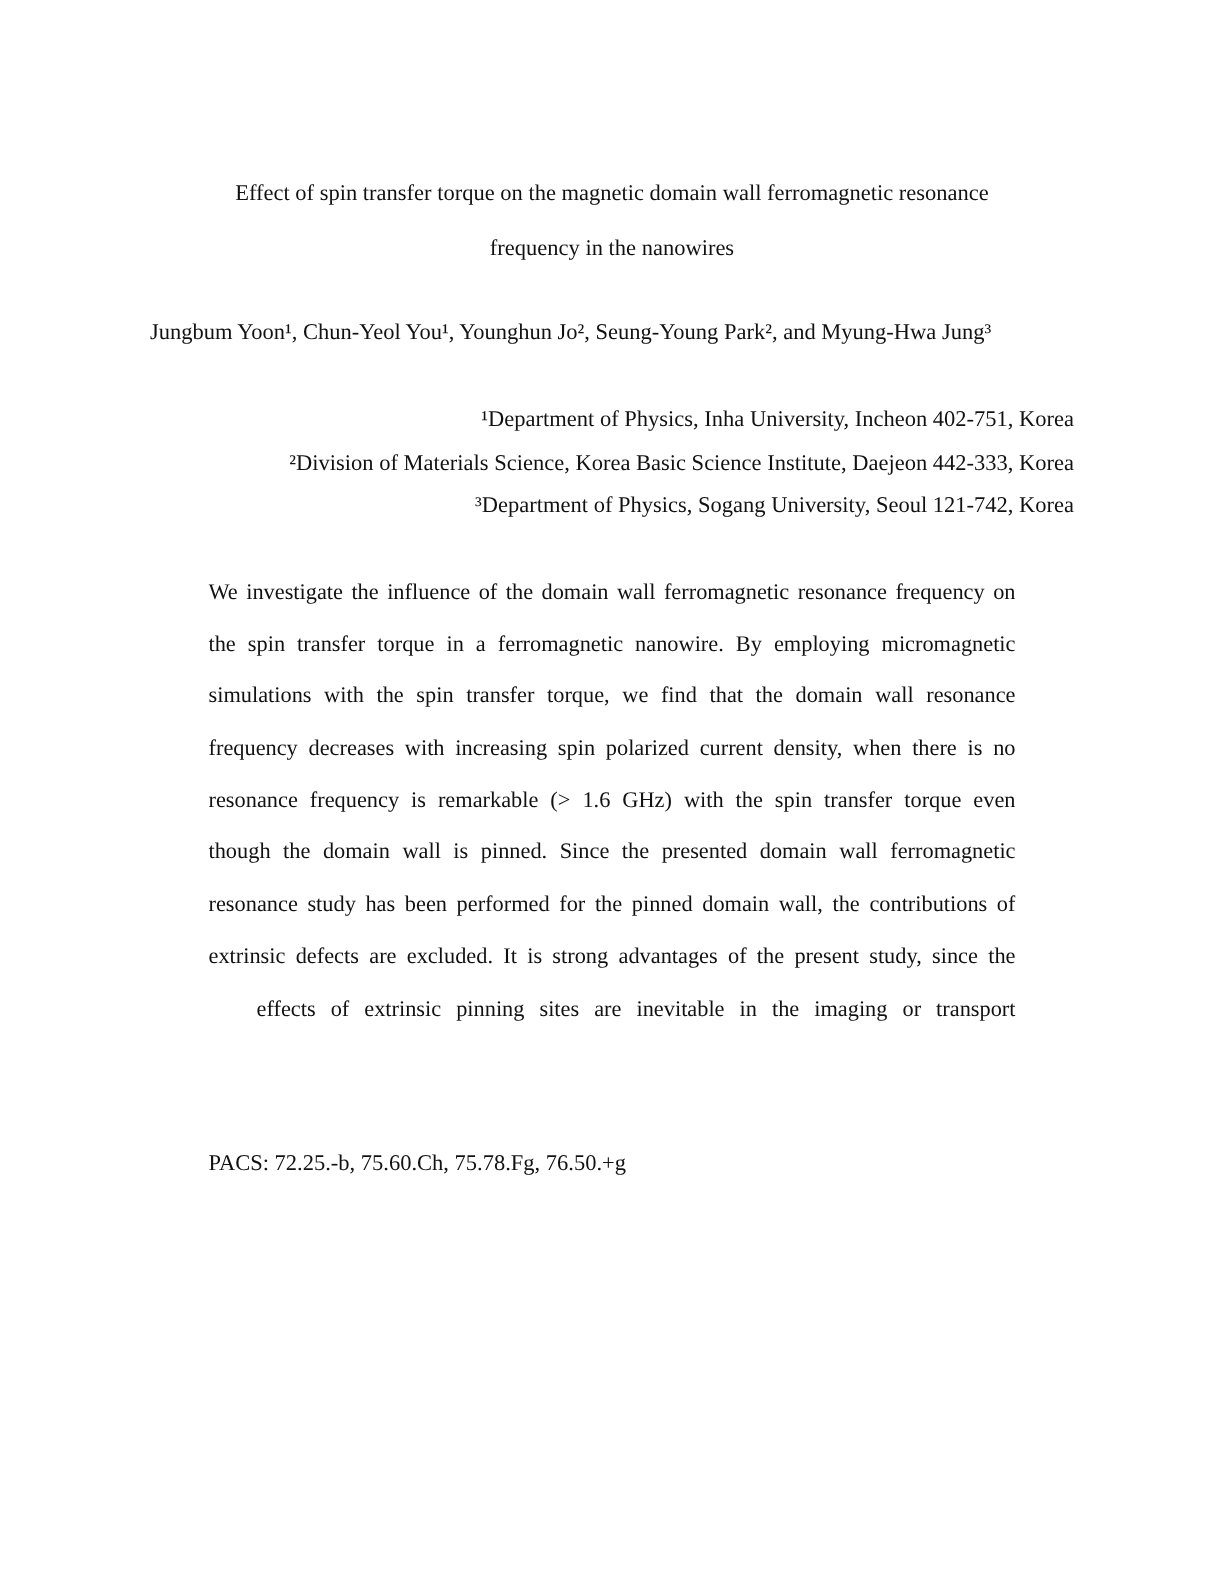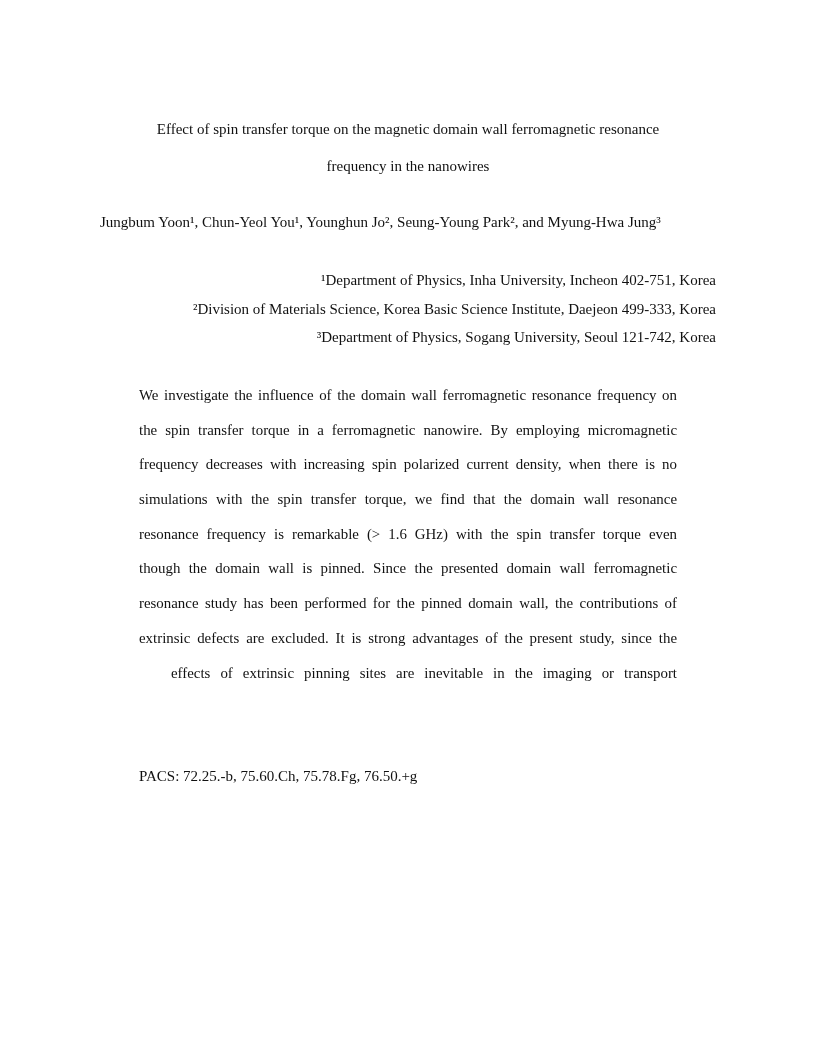--- a/index.html
+++ b/index.html
@@ -83,29 +83,29 @@
 
   <div class="title-block">
     <div>Effect of spin transfer torque on the magnetic domain wall ferromagnetic resonance</div>
     <div>frequency in the nanowires</div>
   </div>
 
   <div class="authors-line">Jungbum Yoon¹, Chun-Yeol You¹, Younghun Jo², Seung-Young Park², and Myung-Hwa Jung³</div>
 
   <div class="affiliations-block">
     <div>¹Department of Physics, Inha University, Incheon 402-751, Korea</div>
-    <div>²Division of Materials Science, Korea Basic Science Institute, Daejeon 499-333, Korea</div>
+    <div>²Division of Materials Science, Korea Basic Science Institute, Daejeon 442-333, Korea</div>
     <div>³Department of Physics, Sogang University, Seoul 121-742, Korea</div>
   </div>
 
   <div class="abstract-block">
     <div class="abstract-line">We investigate the influence of the domain wall ferromagnetic resonance frequency on</div>
     <div class="abstract-line">the spin transfer torque in a ferromagnetic nanowire. By employing micromagnetic</div>
+    <div class="abstract-line">simulations with the spin transfer torque, we find that the domain wall resonance</div>
     <div class="abstract-line">frequency decreases with increasing spin polarized current density, when there is no</div>
-    <div class="abstract-line">simulations with the spin transfer torque, we find that the domain wall resonance</div>
     <div class="abstract-line">resonance frequency is remarkable (&gt; 1.6 GHz) with the spin transfer torque even</div>
     <div class="abstract-line">though the domain wall is pinned. Since the presented domain wall ferromagnetic</div>
     <div class="abstract-line">resonance study has been performed for the pinned domain wall, the contributions of</div>
     <div class="abstract-line">extrinsic defects are excluded. It is strong advantages of the present study, since the</div>
     <div class="abstract-line last-line">effects of extrinsic pinning sites are inevitable in the imaging or transport measurements.</div>
   </div>
 
   <div class="pacs-line">PACS: 72.25.-b, 75.60.Ch, 75.78.Fg, 76.50.+g</div>
 
 </div>

